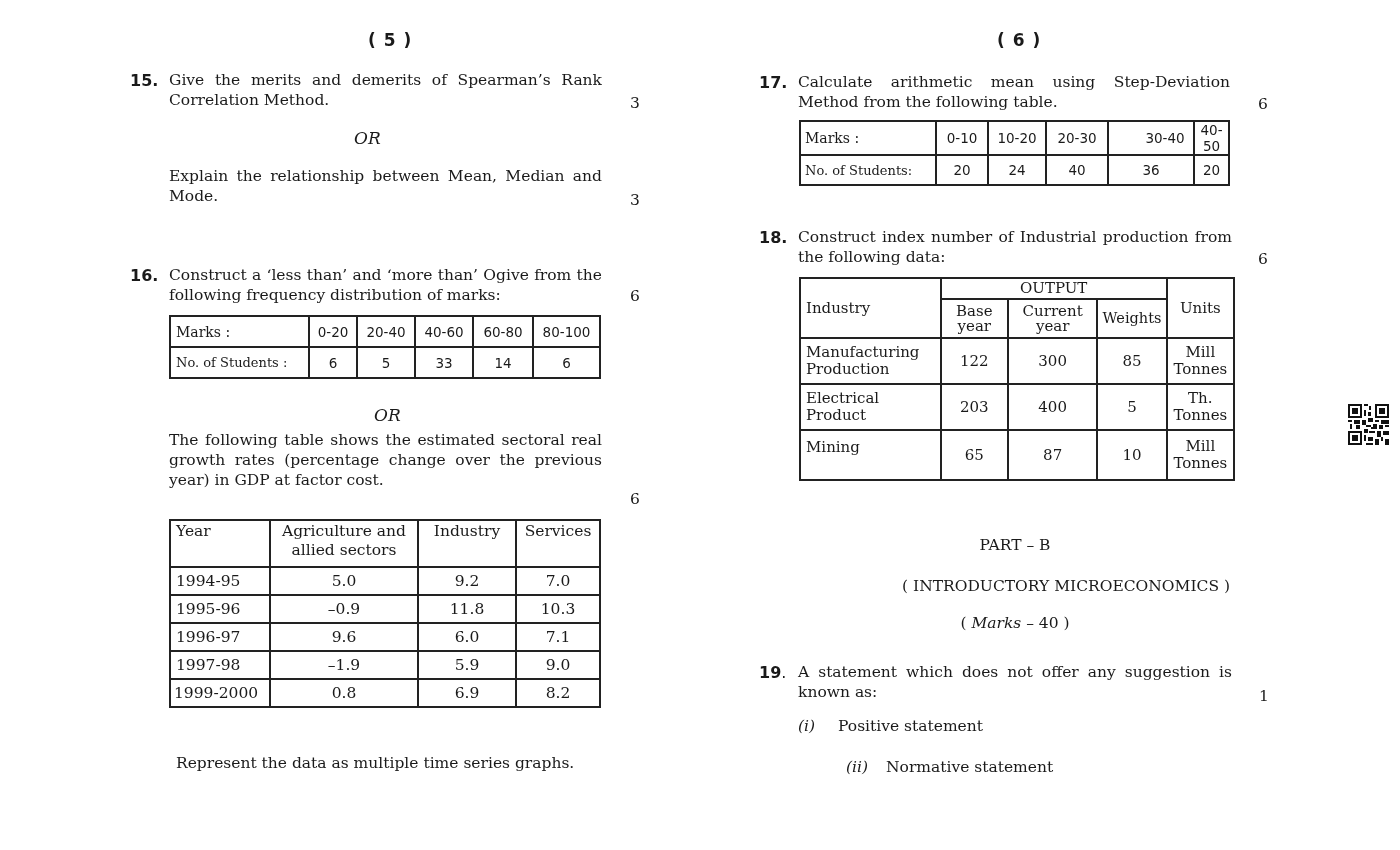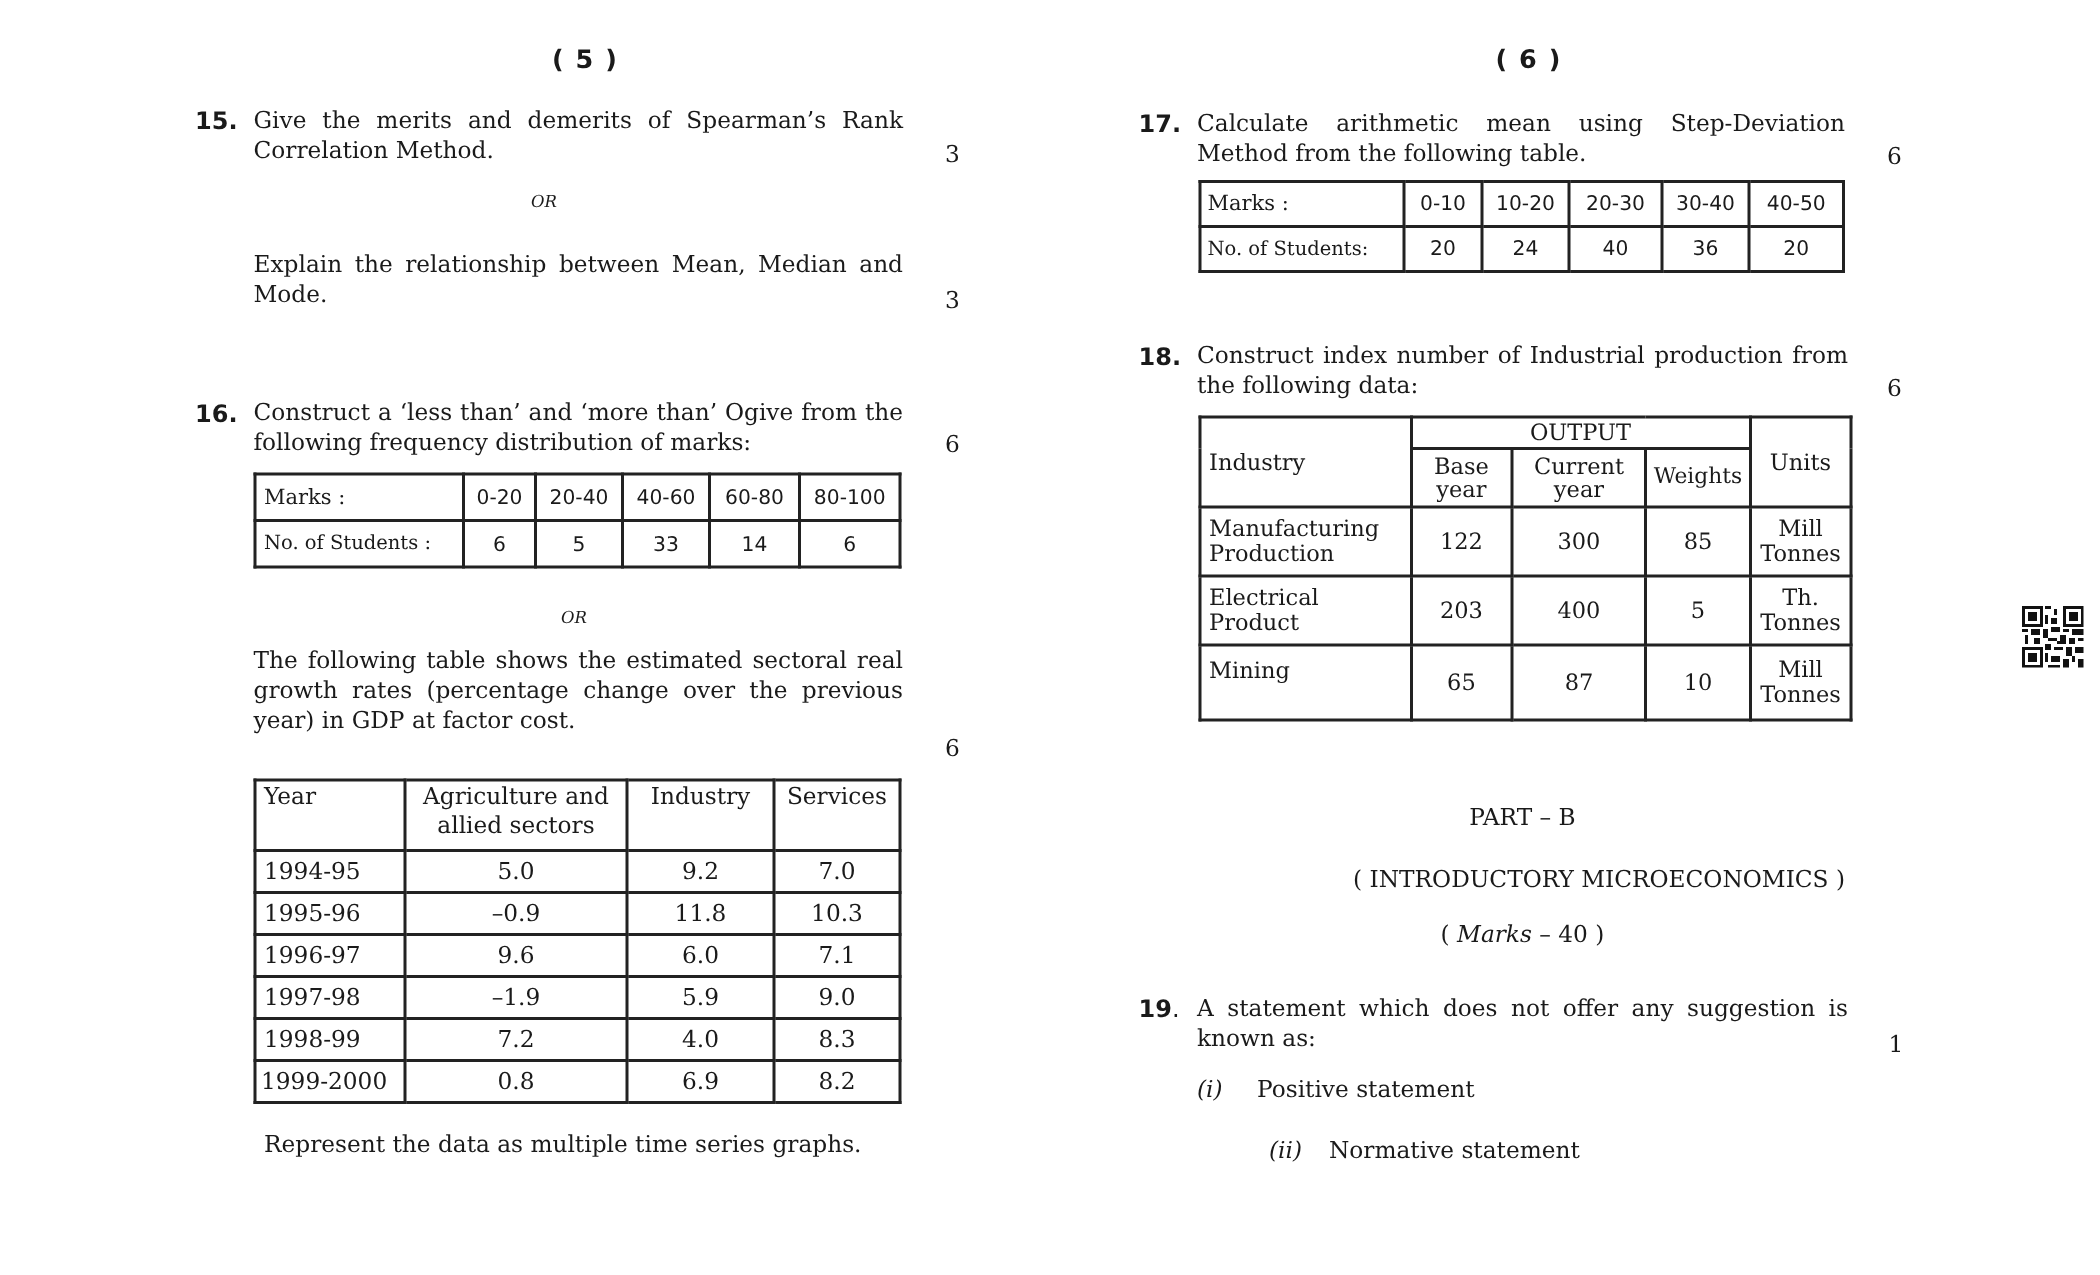--- a/index.html
+++ b/index.html
@@ -5,21 +5,21 @@
     html, body { margin: 0; padding: 0; }
     body {
       width: 1400px; height: 850px; background: #ffffff; position: relative; overflow: hidden;
       font-family: "DejaVu Serif", "Liberation Serif", serif; color: #1a1a1a;
     }
     .abs { position: absolute; }
     .pagenum { font-family: "DejaVu Sans", sans-serif; font-weight: bold; font-size: 17px; letter-spacing: 1px; }
     .qnum { font-family: "DejaVu Sans", sans-serif; font-weight: bold; font-size: 16px; }
     .qtext { font-size: 15.5px; line-height: 20px; text-align: justify; text-align-last: left; }
     .marks { font-size: 15.5px; }
-    .or { font-style: italic; font-size: 11px; }
+    .or { font-style: italic; font-size: 17px; }
     table { border-collapse: collapse; position: absolute; }
     td, th { border: 2px solid #222; font-weight: normal; padding: 0; }
     .t16a td { height: 29px; font-size: 13.5px; text-align: center; font-family: "DejaVu Sans", sans-serif; }
     .t16a td.lbl { text-align: left; padding-left: 5px; font-family: "DejaVu Serif", serif; font-size: 14px; }
     .t16b td { font-size: 15.5px; text-align: center; height: 26px; }
     .t16b td.lbl { text-align: left; padding-left: 5px; }
     .t16b tr.hdr td { vertical-align: top; height: 44px; line-height: 19px; padding-top: 1px; }
     .t17 td { height: 28px; font-size: 13.5px; text-align: center; font-family: "DejaVu Sans", sans-serif; }
     .t17 td.lbl { text-align: left; padding-left: 4px; font-family: "DejaVu Serif", serif; font-size: 14px; }
     .t18 td { font-size: 15px; text-align: center; line-height: 17px; }
@@ -95,26 +95,20 @@
       <td>6.0</td>
       <td>7.1</td>
     </tr>
     <tr>
       <td class="lbl">1997-98</td>
       <td>–1.9</td>
       <td>5.9</td>
       <td>9.0</td>
     </tr>
     <tr>
-      <td class="lbl">1998-99</td>
-      <td>7.2</td>
-      <td>4.0</td>
-      <td>8.3</td>
-    </tr>
-    <tr>
       <td class="lbl" style="padding-left:3px;">1999-2000</td>
       <td>0.8</td>
       <td>6.9</td>
       <td>8.2</td>
     </tr>
   </tbody>
     </table>
 
   <div class="abs qtext" style="left:176px; top:753px;">Represent the data as multiple time series graphs.</div>
 </div>
@@ -126,21 +120,21 @@
   <div class="abs qtext" style="left:798px; top:72px; width:432px;">Calculate arithmetic mean using Step-Deviation Method from the following table.</div>
   <div class="abs marks" style="left:1258px; top:95px;">6</div>
 
   <table class="t17" style="left:799px; top:120px; width:431px;">
     <tbody>
         <tr>
       <td class="lbl" style="width:130px;">Marks :</td>
       <td style="width:50px;">0-10</td>
       <td style="width:56px;">10-20</td>
       <td style="width:60px;">20-30</td>
-      <td style="width:56px;">30-40</td>
+      <td style="width:56px;padding-left:28px;">30-40</td>
       <td>40-50</td>
     </tr>
     <tr>
       <td class="lbl" style="font-size:13px;">No. of Students:</td>
       <td>20</td>
       <td>24</td>
       <td>40</td>
       <td>36</td>
       <td>20</td>
     </tr>

